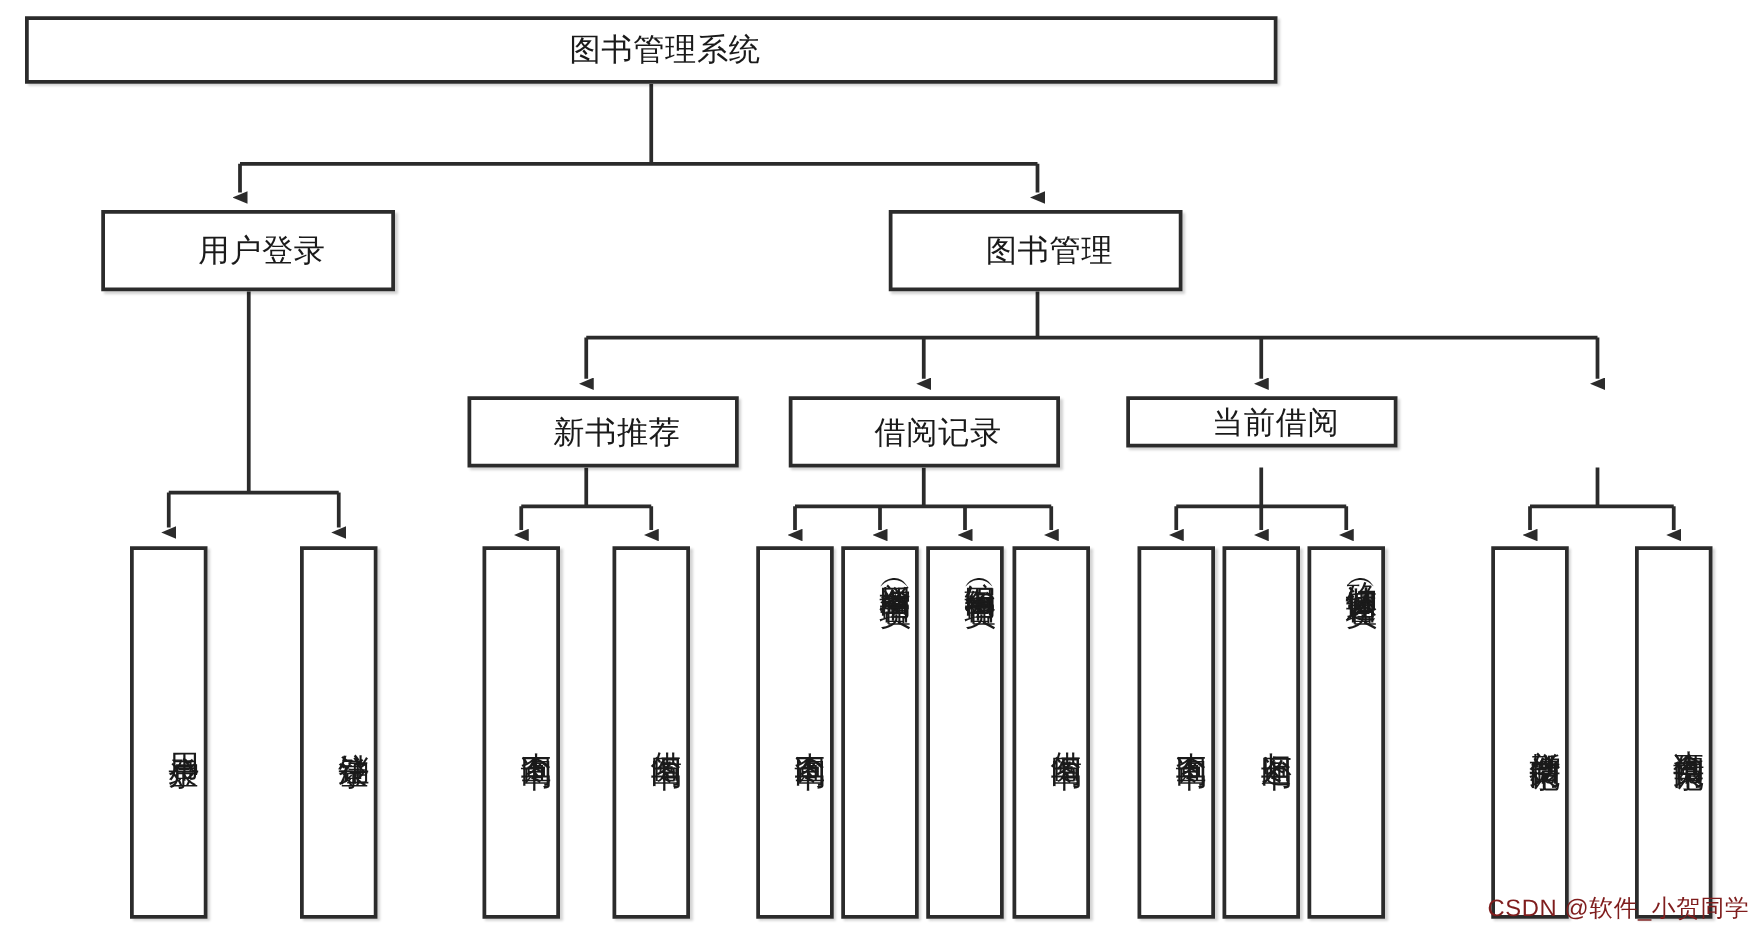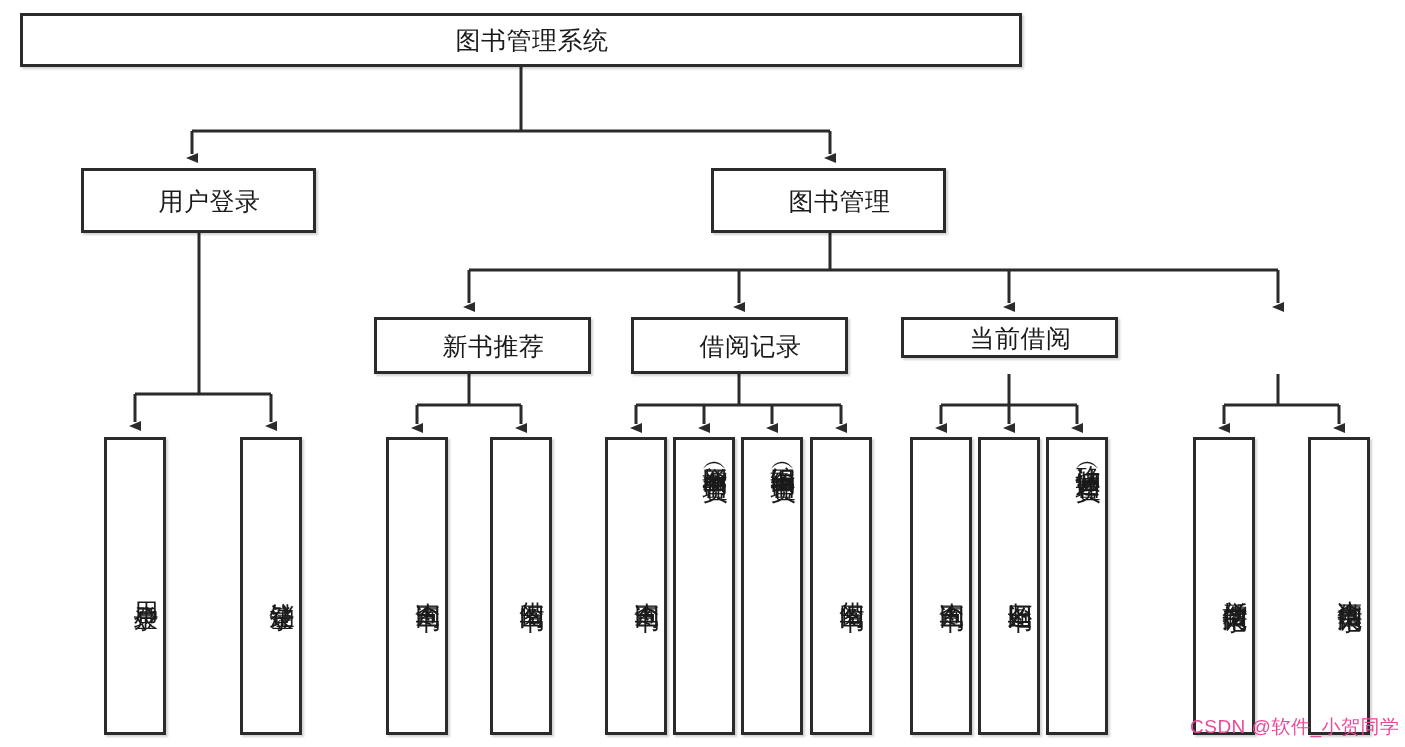--- a/index.html
+++ b/index.html
@@ -62,21 +62,21 @@
     line-height: 1.0;
     letter-spacing: 2px;
     white-space: nowrap;
   }
   .node.vert.centered {
     align-items: center;
     padding-top: 0;
   }
   .watermark {
     position: absolute;
-    color: #ec4899;
+    color: #7f1d1d;
     font-size: 19px;
     letter-spacing: 0.5px;
     white-space: nowrap;
     user-select: none;
   }
 </style>
 </head>
 <body>
 
 <div id="diagram-root">

